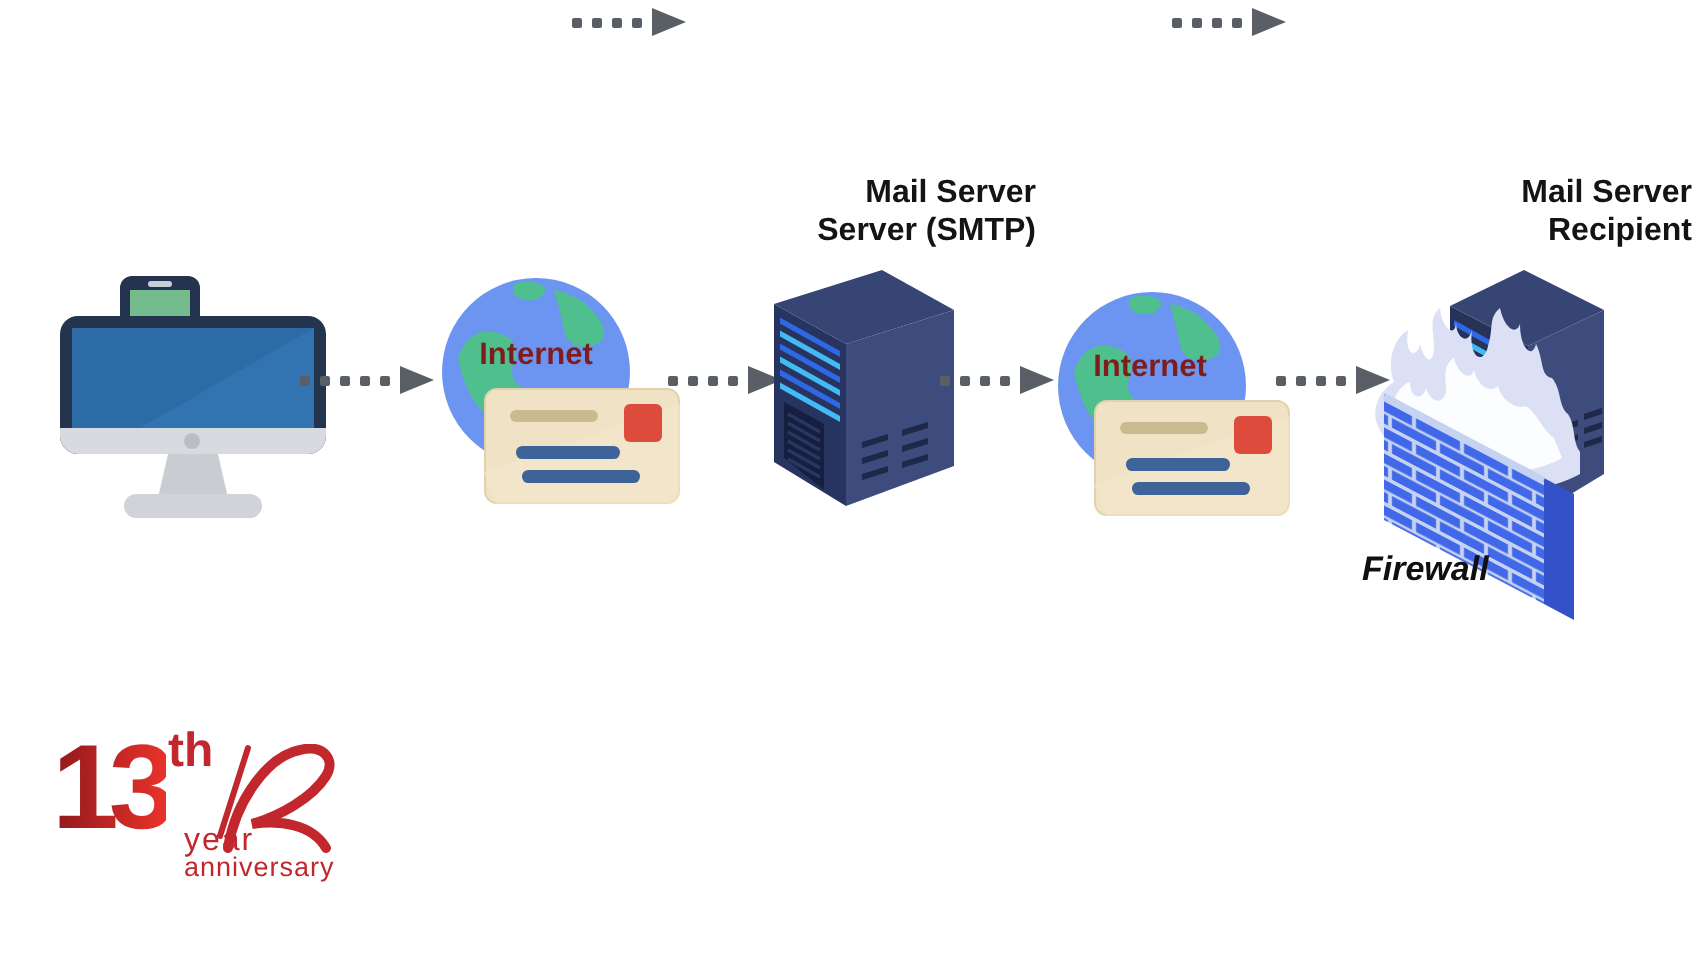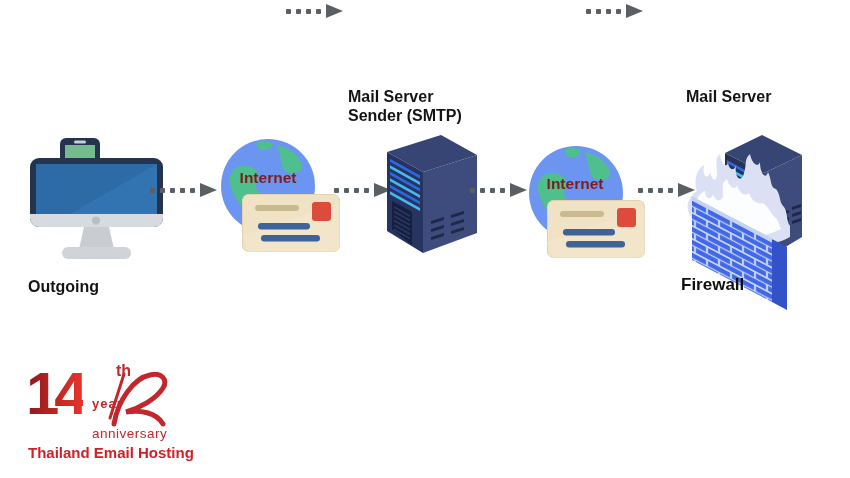--- a/index.html
+++ b/index.html
@@ -1,40 +1,40 @@
 <!DOCTYPE html>
 <html><head>
 <meta charset="utf-8">
 <style>
   html,body{margin:0;padding:0;background:#fff;}
   .stage{position:relative;width:850px;height:478px;background:#ffffff;overflow:hidden;
          font-family:"Liberation Sans",sans-serif;}
   .abs{position:absolute;}
   
-  .node-label{position:absolute;text-align:left;font-weight:700;color:#141414;
+  .node-label{position:absolute;text-align:right;font-weight:700;color:#141414;
               font-size:16px;line-height:19px;}
   .globe-label{position:absolute;font-weight:700;color:#7f1d1d;font-size:15.5px;}
   .fw-label{position:absolute;font-weight:700;color:#101010;font-size:17px;}
   
   .arrow{position:absolute;display:flex;align-items:center;gap:5px;}
   .arrow .dot{width:5px;height:5px;background:#5a5f66;border-radius:1px;flex:0 0 auto;}
   .arrow .head{width:0;height:0;border-left:17px solid #5a5f66;
                border-top:7px solid transparent;border-bottom:7px solid transparent;flex:0 0 auto;}
   
   .globe-group{position:absolute;}
   
   .logo{position:absolute;left:26px;top:360px;width:170px;height:102px;color:#C1272D;}
   .logo .num{position:absolute;left:0;top:4px;font-size:60px;font-weight:700;
              letter-spacing:-5px;line-height:60px;color:#C2222A;}
   @supports ((-webkit-background-clip:text)){
     .logo .num{background:linear-gradient(90deg,#8f181d,#e9332a);
                -webkit-background-clip:text;background-clip:text;color:transparent;}
   }
-  .logo .ord{position:absolute;left:58px;top:2px;font-size:16px;font-weight:700;margin-left:32px;}
-  .logo .yr{position:absolute;left:66px;top:36px;font-size:13px;font-weight:700;letter-spacing:1px;}
+  .logo .ord{position:absolute;left:58px;top:2px;font-size:24px;font-weight:700;}
+  .logo .yr{position:absolute;left:66px;top:52px;font-size:16px;font-weight:400;letter-spacing:1px;}
   .logo .ann{position:absolute;left:66px;top:66px;font-size:13.5px;font-weight:400;letter-spacing:.5px;}
   .logo .brand{position:absolute;left:2px;top:84px;font-size:15px;font-weight:700;color:#CE2127;white-space:nowrap;}
 </style>
 </head>
 <body>
 
 <div class="stage">
 
   <div class="arrow" style="left:286px;top:4px;">
     <span class="dot"></span>
@@ -65,21 +65,20 @@
 
     <rect x="4" y="26" width="133" height="69" rx="9" fill="#24344E"></rect>
     <rect x="10" y="32" width="121" height="50" fill="#2D6BA6"></rect>
     <polygon points="131,32 131,82 44,82" fill="#3273B1"></polygon>
     <path d="M4,82 h133 v4 a9,9 0 0 1 -9,9 H13 a9,9 0 0 1 -9,-9 z" fill="#D7DADE"></path>
     <circle cx="70" cy="88.5" r="4" fill="#B9BEC6"></circle>
     <polygon points="58,95 83,95 88,117 53,117" fill="#C9CDD2"></polygon>
     <rect x="36" y="115" width="69" height="12" rx="6" fill="#D0D4D9"></rect>
   </svg>
   <div class="node-label" style="left:28px;top:277px;width:120px;">
-    <div>Outgoing</div>
   </div>
 
   <div class="arrow" style="left:150px;top:183px;">
     <span class="dot"></span>
     <span class="dot"></span>
     <span class="dot"></span>
     <span class="dot"></span>
     <span class="dot"></span>
     <span class="head"></span>
   </div>
@@ -113,21 +112,21 @@
   <div class="arrow" style="left:334px;top:183px;">
     <span class="dot"></span>
     <span class="dot"></span>
     <span class="dot"></span>
     <span class="dot"></span>
     <span class="head"></span>
   </div>
 
   <div class="node-label" style="left:348px;top:87px;width:170px;">
     <div>Mail Server</div>
-    <div>Sender (SMTP)</div>
+    <div>Server (SMTP)</div>
   </div>
   <svg class="abs" style="left:384px;top:131px;" width="96" height="124" viewBox="0 0 96 124">
     <polygon points="3,21 39,41 39,122 3,100" fill="#283460"></polygon>
     <polygon points="39,41 93,24 93,102 39,122" fill="#3D4B7D"></polygon>
     <polygon points="57,4 93,24 39,41 3,21" fill="#364573"></polygon>
 
     <polygon points="6,27.7 36,44.5 36,47.5 6,30.7" fill="#2E68E4"></polygon>
     <polygon points="6,34.2 36,51 36,54 6,37.2" fill="#43BAF2"></polygon>
     <polygon points="6,40.7 36,57.5 36,60.5 6,43.7" fill="#2E68E4"></polygon>
     <polygon points="6,47.2 36,64 36,67 6,50.2" fill="#43BAF2"></polygon>
@@ -191,20 +190,21 @@
   <div class="arrow" style="left:638px;top:183px;z-index:5;">
     <span class="dot"></span>
     <span class="dot"></span>
     <span class="dot"></span>
     <span class="dot"></span>
     <span class="head"></span>
   </div>
 
   <div class="node-label" style="left:686px;top:87px;width:160px;">
     <div>Mail Server</div>
+    <div>Recipient</div>
   </div>
   <svg class="abs" style="left:683px;top:117px;" width="122" height="196" viewBox="0 0 122 196">
     <defs>
       <pattern id="bricks" width="24" height="13" patternUnits="userSpaceOnUse" patternTransform="skewY(27.7)">
         <rect x="0" y="0" width="24" height="13" fill="#C6D2F2"></rect>
         <rect x="1" y="1" width="22" height="4.8" fill="#4168E8"></rect>
         <rect x="-11" y="7.2" width="22" height="4.8" fill="#4168E8"></rect>
         <rect x="13" y="7.2" width="22" height="4.8" fill="#4168E8"></rect>
       </pattern>
     </defs>
@@ -237,29 +237,28 @@
     <path fill="#FFFFFF" opacity="0.92" d="M14,92
       C12,84 16,76 22,74 C22,82 28,84 30,77 C32,84 38,86 40,79
       C40,72 38,66 44,62 C46,70 52,74 54,68 C56,76 62,80 66,76
       C68,84 76,88 80,86 C86,90 88,98 94,102 L98,112
       C84,120 60,122 44,116 C30,111 18,102 14,92 z"></path>
 
     <polygon points="89,122 104,130 104,193 89,185" fill="#3352C8"></polygon>
     <polygon points="9,80 89,122 89,185 9,143" fill="url(#bricks)"></polygon>
     <line x1="9" y1="81" x2="89" y2="123" stroke="#C6D2F2" stroke-width="3"></line>
   </svg>
-  <div class="fw-label" style="left:681px;top:275px;width:80px;">Firewall</div>
+  <div class="fw-label" style="left:681px;top:275px;width:80px;font-style:italic;">Firewall</div>
 
   <div class="logo">
-    <div class="num">14</div>
+    <div class="num">13</div>
     <div class="ord">th</div>
     <svg class="abs" style="left:58px;top:12px;" width="88" height="58" viewBox="0 0 88 58">
       <g fill="none" stroke="#C1272D" stroke-linecap="round">
         <path d="M40,2 L26,46" stroke-width="3"></path>
         <path d="M30,52 C34,28 50,6 66,3 C78,0 84,8 79,16 C72,27 56,36 42,40 C56,38 72,40 79,52" stroke-width="5"></path>
       </g>
     </svg>
     <div class="yr">year</div>
     <div class="ann">anniversary</div>
-    <div class="brand">Thailand Email Hosting</div>
   </div>
 
 </div>
 
 </body></html>

